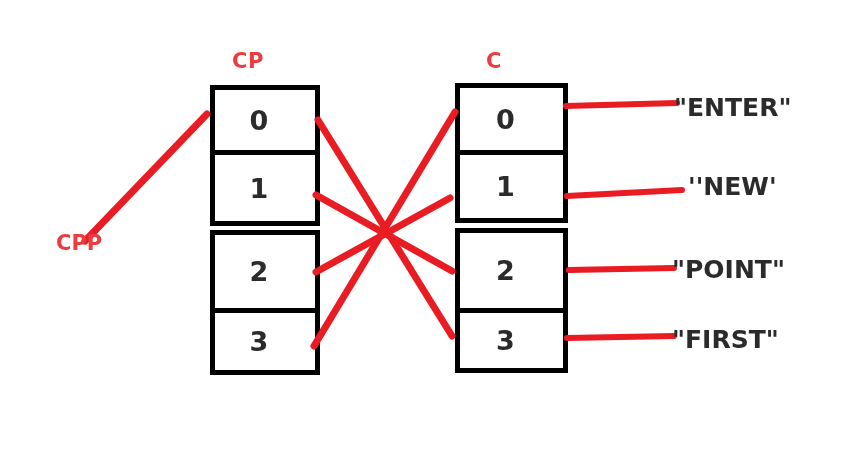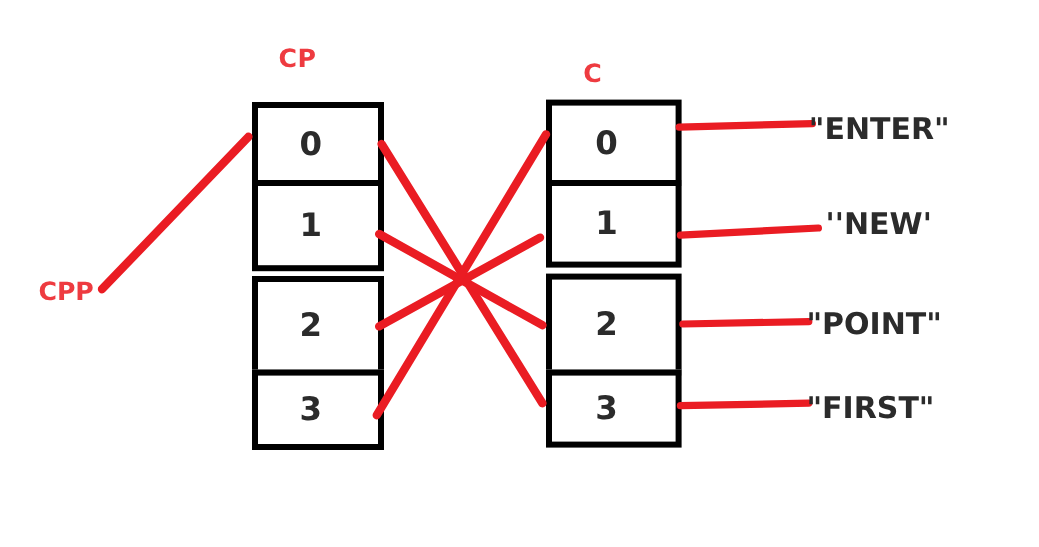--- a/index.html
+++ b/index.html
@@ -77,23 +77,23 @@
     <line class="redline" x1="318" y1="120" x2="452" y2="336" stroke-width="7" stroke-linecap="round"></line>
     <line class="redline" x1="316" y1="195" x2="452" y2="271" stroke-width="7" stroke-linecap="round"></line>
     <line class="redline" x1="316" y1="272" x2="450" y2="198" stroke-width="7" stroke-linecap="round"></line>
     <line class="redline" x1="314" y1="346" x2="455" y2="112" stroke-width="7" stroke-linecap="round"></line>
     <line class="redline" x1="566" y1="106" x2="677" y2="103" stroke-width="6" stroke-linecap="round"></line>
     <line class="redline" x1="567" y1="196" x2="682" y2="190" stroke-width="6" stroke-linecap="round"></line>
     <line class="redline" x1="569" y1="270" x2="674" y2="268" stroke-width="6" stroke-linecap="round"></line>
     <line class="redline" x1="567" y1="338" x2="674" y2="336" stroke-width="6" stroke-linecap="round"></line>
   </svg>
 
-  <div class="pointer-label" style="left:32px; top:231px;text-align:right;">CPP</div>
+  <div class="pointer-label" style="left:56px; top:231px;text-align:right;">CPP</div>
 
-  <div class="array-title" style="left:232px; top:37px;">CP</div>
+  <div class="array-title" style="left:232px; top:49px;">CP</div>
 
   <div class="array-title" style="left:486px; top:49px;">C</div>
 
   <div>
     <div class="cell" style="left:210px; top:85px;  width:110px; height:70px;">
       <span class="val">0</span>
     </div>
     <div class="cell" style="left:210px; top:150px; width:110px; height:76px;">
       <span class="val">1</span>
     </div>

